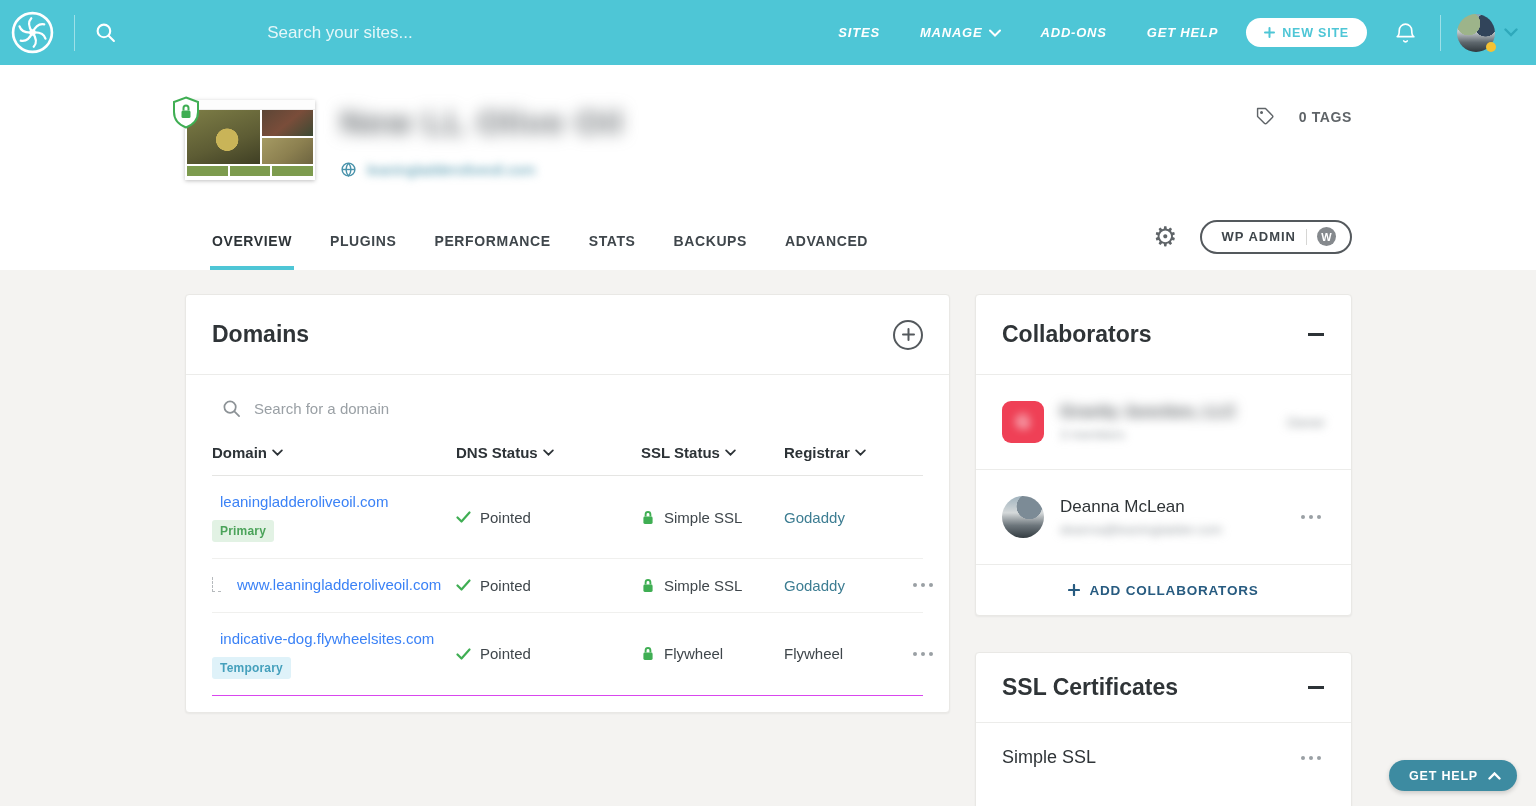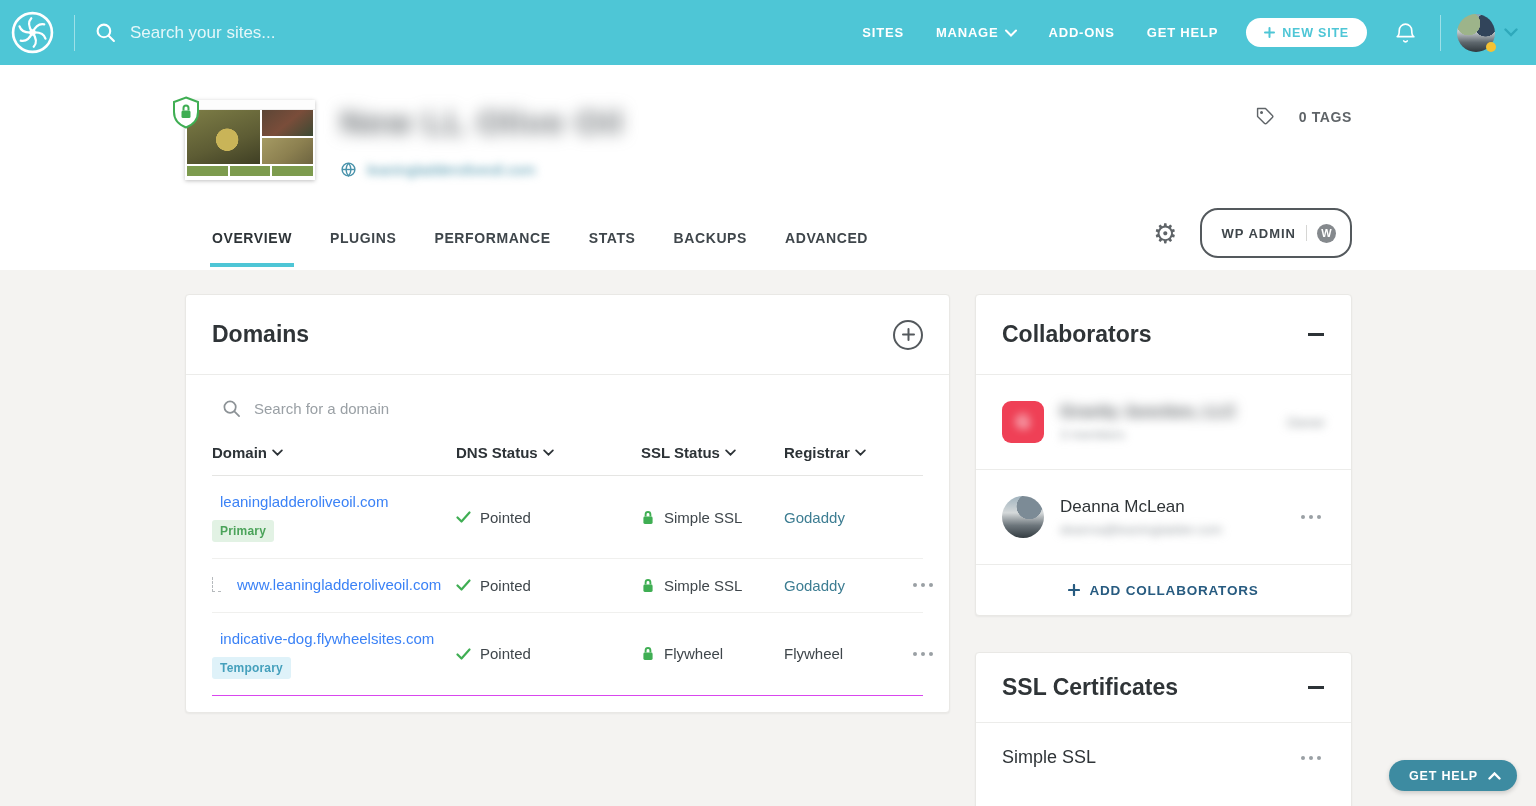--- a/index.html
+++ b/index.html
@@ -4,23 +4,23 @@
 <style>
   * { margin:0; padding:0; box-sizing:border-box; }
   html,body { width:1536px; height:806px; overflow:hidden; }
   body { font-family:"Liberation Sans", sans-serif; background:#f4f3f1; color:#2f3437; }
 
   
   .navbar { height:65px; background:#4ec6d6; display:flex; align-items:center; padding:0 18px 0 10px; }
   .nav-logo { width:45px; height:45px; flex:0 0 auto; }
   .nav-divider { width:1px; height:36px; background:rgba(255,255,255,.45); margin:0 20px 0 19px; }
   .nav-search { display:flex; align-items:center; gap:14px; flex:1 1 auto; }
-  .nav-search input { background:transparent; border:none; outline:none; font-size:17px; color:#fff; width:420px; font-family:"Liberation Sans",sans-serif; }
+  .nav-search input { background:transparent; border:none; outline:none; font-size:17px; color:#fff; width:420px; font-family:"Liberation Sans",sans-serif;text-align:center; }
   .nav-search input::placeholder { color:rgba(255,255,255,.85); }
-  .nav-links { display:flex; align-items:center; gap:32px; margin-right:28px; }
+  .nav-links { display:flex; align-items:center; gap:40px; margin-right:28px;font-style:italic; }
   .nav-link { color:#fff; font-size:13px; font-weight:bold; letter-spacing:.8px; cursor:pointer; display:flex; align-items:center; gap:6px; white-space:nowrap; }
   .btn-new-site { background:#fff; color:#4ec6d6; border:none; border-radius:15px; height:29px; padding:0 18px; font-size:12.5px; font-weight:bold; letter-spacing:.8px; display:flex; align-items:center; gap:7px; cursor:pointer; font-family:"Liberation Sans",sans-serif; margin-right:26px; }
   .bell { width:25px; height:25px; cursor:pointer; }
   .nav-divider2 { width:1px; height:36px; background:rgba(255,255,255,.45); margin:0 16px 0 22px; }
   .avatar-wrap { position:relative; width:38px; height:38px; cursor:pointer; }
   .avatar { width:38px; height:38px; border-radius:50%;
     background:
       radial-gradient(circle at 30% 25%, #9db48a 0 30%, transparent 31%),
       radial-gradient(circle at 75% 30%, #31445a 0 28%, transparent 29%),
       linear-gradient(180deg,#8aa3b5 0%, #c9cfd2 45%, #5e676d 75%, #30383d 100%); }
@@ -44,21 +44,21 @@
   .site-url .url-text { font-size:15px; color:#4a93ab; filter:blur(4px); }
   .tags { position:absolute; right:184px; top:42px; display:flex; align-items:center; gap:24px; color:#5f6468; font-size:14px; font-weight:bold; letter-spacing:.6px; cursor:pointer; }
 
   
   .tabs-row { position:absolute; left:185px; right:184px; bottom:0; display:flex; align-items:center; }
   .tabs { display:flex; gap:34px; }
   .tab { font-size:14px; font-weight:bold; letter-spacing:.6px; color:#3f464b; padding:18px 2px 17px; cursor:pointer; border-bottom:4px solid transparent; }
   .tab.active { color:#2d3337; border-bottom-color:#4ec6d6;margin-left:25px; }
   .tabs-right { margin-left:auto; display:flex; align-items:center; gap:22px; padding-bottom:12px; }
   .gear { font-family:"DejaVu Sans",sans-serif; font-size:27px; color:#5f6468; line-height:1; cursor:pointer; }
-  .btn-wp-admin { display:flex; align-items:center; gap:10px; border:2px solid #54595d; border-radius:18px; height:50px; padding:0 14px 0 20px; background:#fff; cursor:pointer; font-family:"Liberation Sans",sans-serif; }
+  .btn-wp-admin { display:flex; align-items:center; gap:10px; border:2px solid #54595d; border-radius:18px; height:34px; padding:0 14px 0 20px; background:#fff; cursor:pointer; font-family:"Liberation Sans",sans-serif; }
   .btn-wp-admin .lbl { font-size:13px; font-weight:bold; letter-spacing:1px; color:#3f464b; }
   .btn-wp-admin .sep { width:1px; height:16px; background:#d6d6d4; }
   .wp-logo { width:19px; height:19px; border-radius:50%; background:#85898d; color:#fff; font-size:11px; font-weight:bold; display:flex; align-items:center; justify-content:center; }
 
   
   .content { display:flex; align-items:flex-start; gap:25px; padding:24px 184px 0 185px; height:536px; overflow:hidden; }
   .card { background:#fff; border:1px solid #e9e8e5; border-radius:4px; box-shadow:0 1px 2px rgba(0,0,0,.05); }
   .card-head { display:flex; align-items:center; justify-content:space-between; padding:0 26px; border-bottom:1px solid #ececea; }
   .card-title { font-size:23px; font-weight:bold; color:#2f3437; }
 

